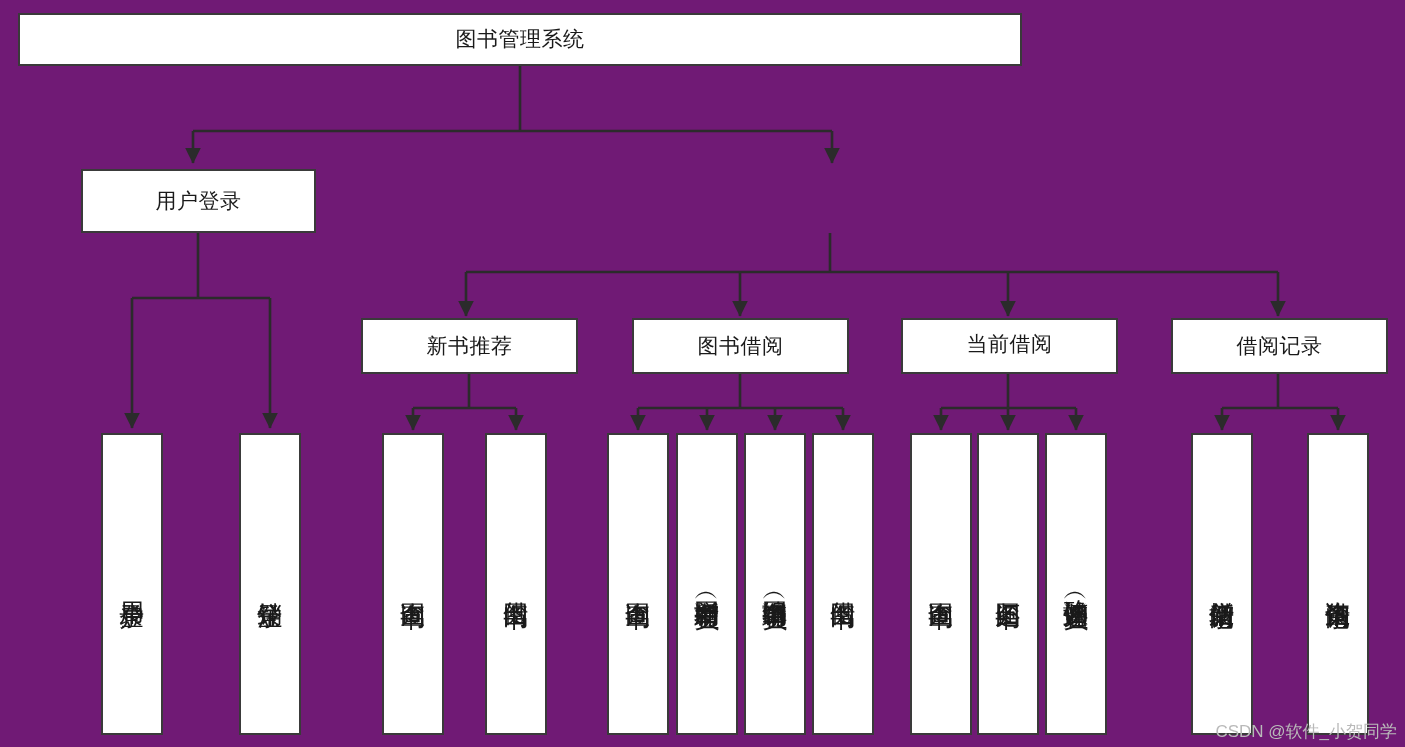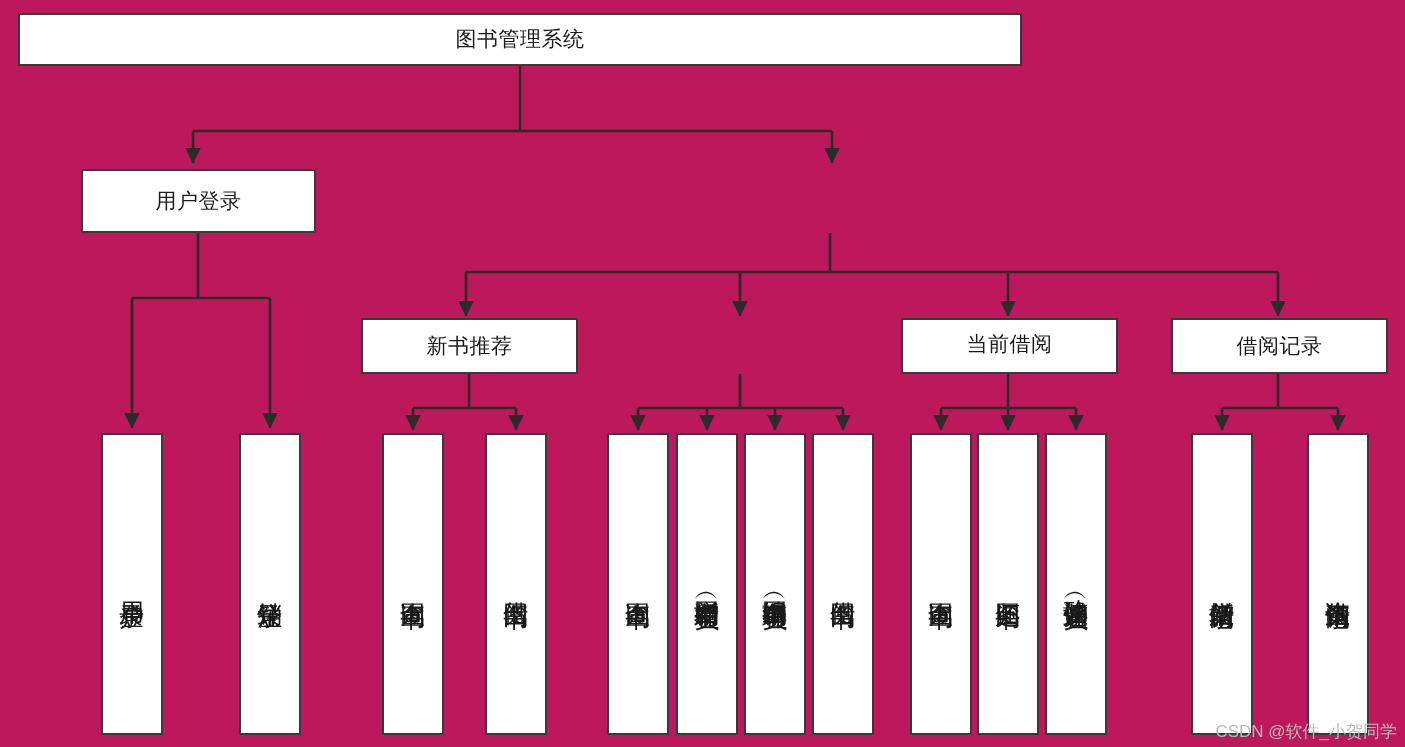--- a/index.html
+++ b/index.html
@@ -8,21 +8,21 @@
     padding: 0;
     background: #ffffff;
   }
   body {
     font-family: "Liberation Sans", "DejaVu Sans", sans-serif;
   }
   #canvas {
     position: relative;
     width: 1405px;
     height: 747px;
-    background: #be185d;
+    background: #701a75;
     overflow: hidden;
   }
   svg.wires {
     position: absolute;
     left: 0;
     top: 0;
     width: 1405px;
     height: 747px;
     pointer-events: none;
   }
@@ -132,20 +132,23 @@
     <span class="txt">图书管理系统</span>
   </div>
 
   <div class="node horiz" style="left:81px; top:169px; width:235px; height:64px;">
     <span class="txt">用户登录</span>
   </div>
 
   <div class="node horiz" style="left:361px; top:318px; width:217px; height:56px;">
     <span class="txt">新书推荐</span>
   </div>
+  <div class="node horiz" style="left:632px; top:318px; width:217px; height:56px;">
+    <span class="txt">图书借阅</span>
+  </div>
   <div class="node horiz" style="left:901px; top:318px; width:217px; height:56px;font-family:Liberation Mono, monospace;">
     <span class="txt">当前借阅</span>
   </div>
   <div class="node horiz" style="left:1171px; top:318px; width:217px; height:56px;justify-content:center;">
     <span class="txt">借阅记录</span>
   </div>
 
   <div class="node leaf" style="left:101px; top:433px; width:62px; height:302px;">
     <span class="txt">用户登录</span>
   </div>

